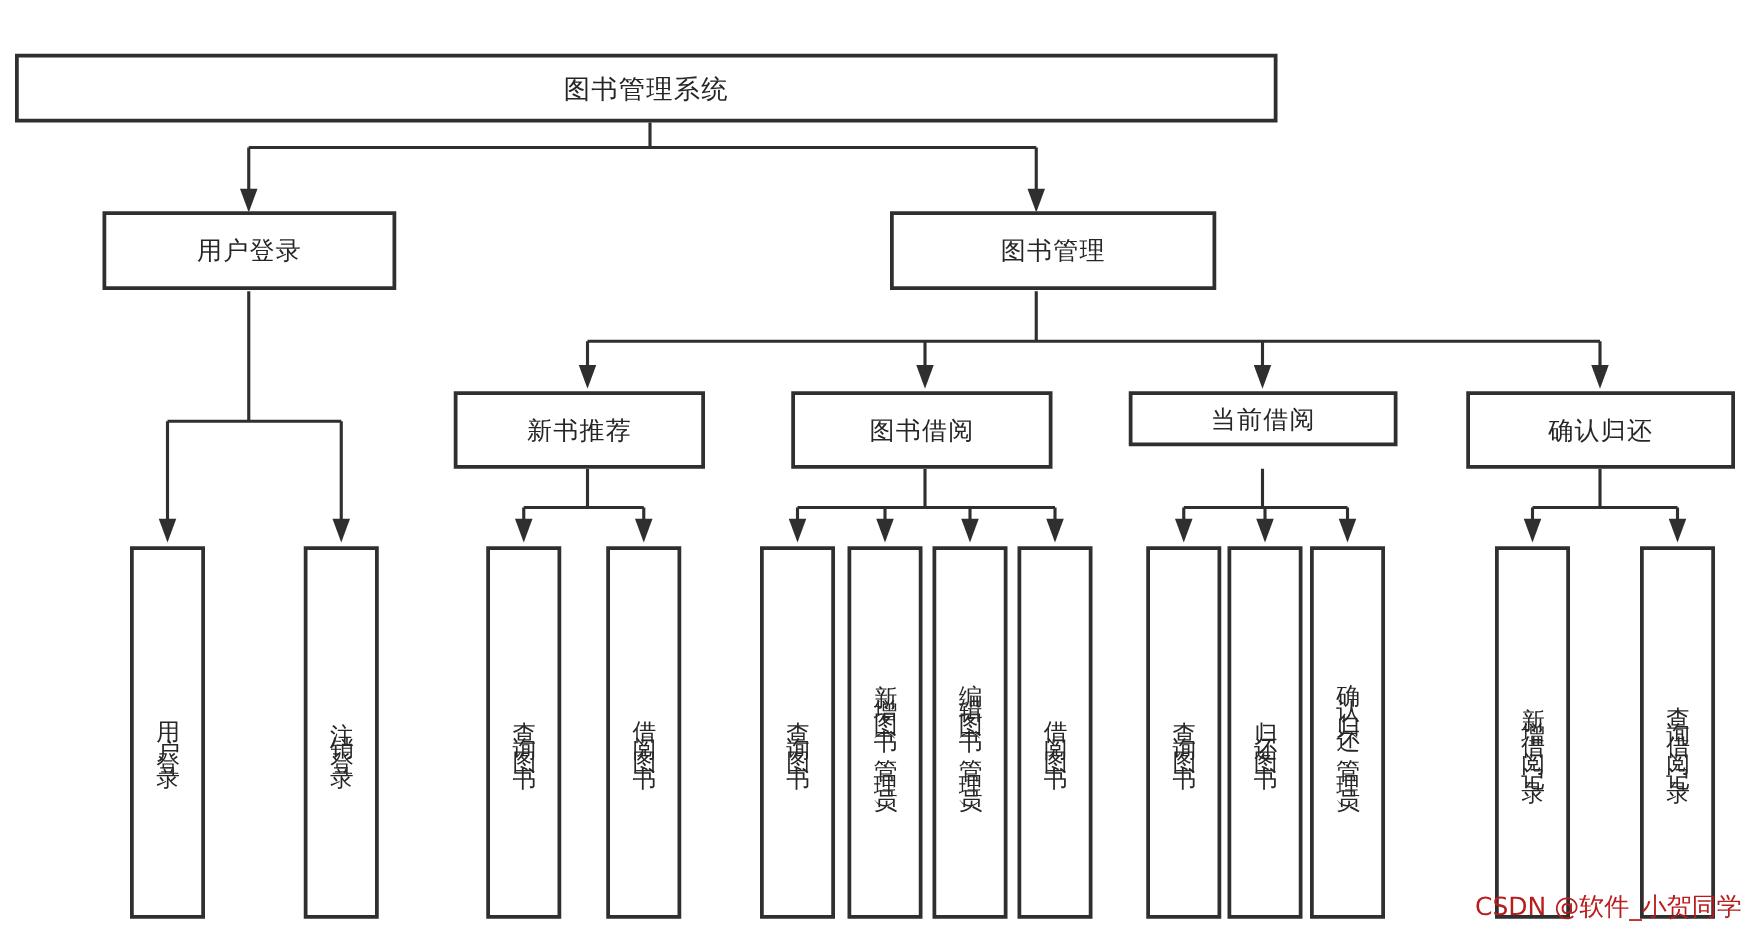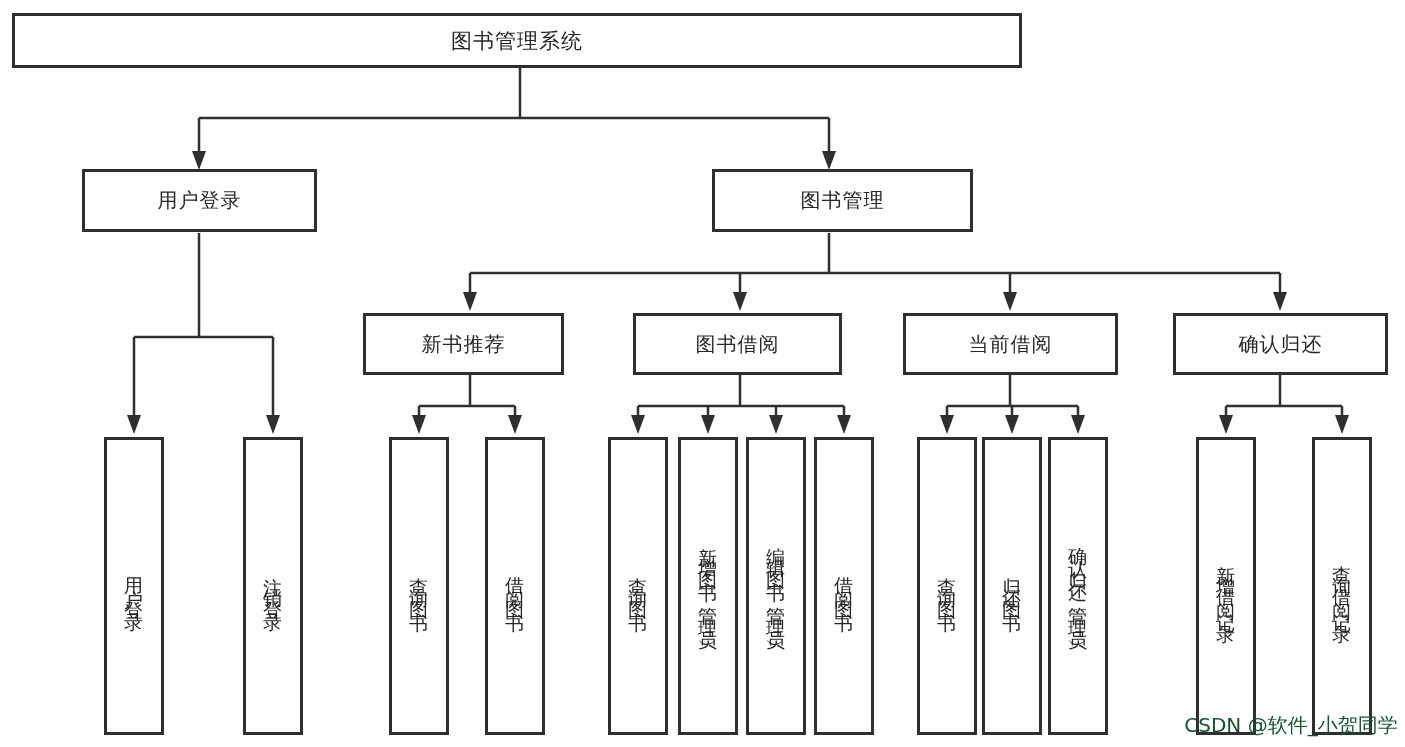--- a/index.html
+++ b/index.html
@@ -34,37 +34,38 @@
     justify-content: center;
     z-index: 2;
   }
   .node-h {
     font-size: 20px;
     letter-spacing: 1px;
     white-space: nowrap;
   }
   .node-root {
     font-size: 21px;
+    margin-top: 30px;
   }
   .node-v {
     writing-mode: vertical-rl;
     text-orientation: mixed;
     font-size: 19px;
     letter-spacing: 12px;
     line-height: 1;
   }
   .watermark {
     position: absolute;
     left: 1180px;
     top: 712px;
     width: 222px;
     font-size: 20px;
-    color: #14532d;
+    color: #b91c1c;
     white-space: nowrap;
-    text-align: center;
+    text-align: left;
     z-index: 3;
   }
 </style>
 </head>
 <body>
 
 <div class="canvas">
 
   <svg class="connector-svg" viewBox="0 0 1405 747" xmlns="http://www.w3.org/2000/svg">
     <g stroke="#2f2f2f" stroke-width="2.5" fill="none">
@@ -99,21 +100,21 @@
     </g>
   </svg>
 
   <div class="node node-h node-root" style="left:12px; top:13px; width:1010px; height:55px;">图书管理系统</div>
 
   <div class="node node-h" style="left:82px; top:169px; width:235px; height:63px;">用户登录</div>
   <div class="node node-h" style="left:712px; top:169px; width:261px; height:63px;">图书管理</div>
 
   <div class="node node-h" style="left:363px; top:313px; width:201px; height:62px;">新书推荐</div>
   <div class="node node-h" style="left:633px; top:313px; width:209px; height:62px;font-family:Liberation Mono, monospace;">图书借阅</div>
-  <div class="node node-h" style="left:903px; top:313px; width:215px; height:62px;">当前借阅</div>
+  <div class="node node-h" style="left:903px; top:313px; width:215px; height:44px;">当前借阅</div>
   <div class="node node-h" style="left:1173px; top:313px; width:215px; height:62px;">确认归还</div>
 
   <div class="node node-v" style="left:104px; top:437px; width:60px; height:298px;">用户登录</div>
   <div class="node node-v" style="left:243px; top:437px; width:60px; height:298px;">注销登录</div>
 
   <div class="node node-v" style="left:389px; top:437px; width:60px; height:298px;">查询图书</div>
   <div class="node node-v" style="left:485px; top:437px; width:60px; height:298px;">借阅图书</div>
 
   <div class="node node-v" style="left:608px; top:437px; width:60px; height:298px;">查询图书</div>
   <div class="node node-v" style="left:678px; top:437px; width:60px; height:298px;">新增图书（管理员）</div>

